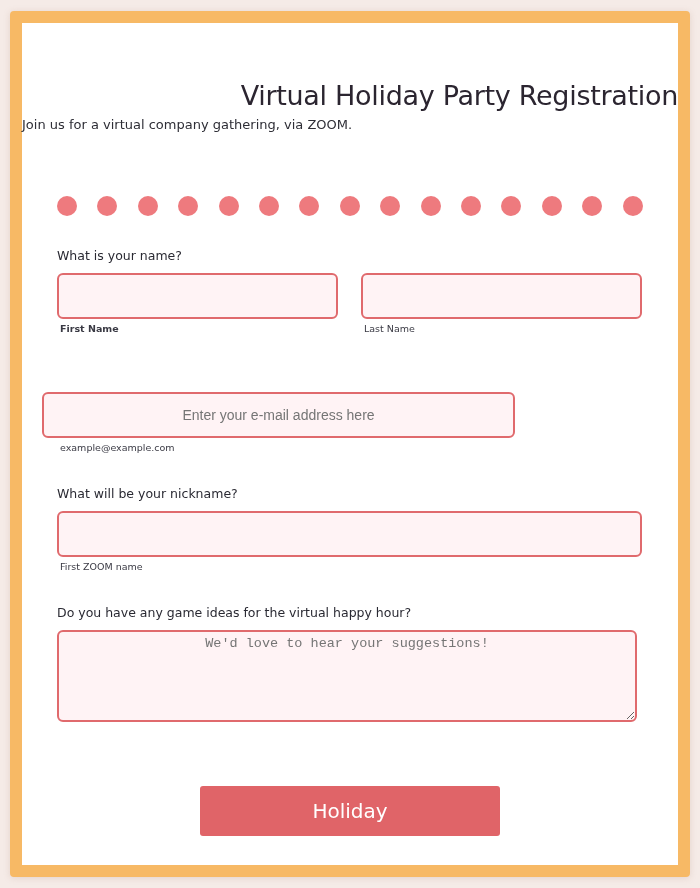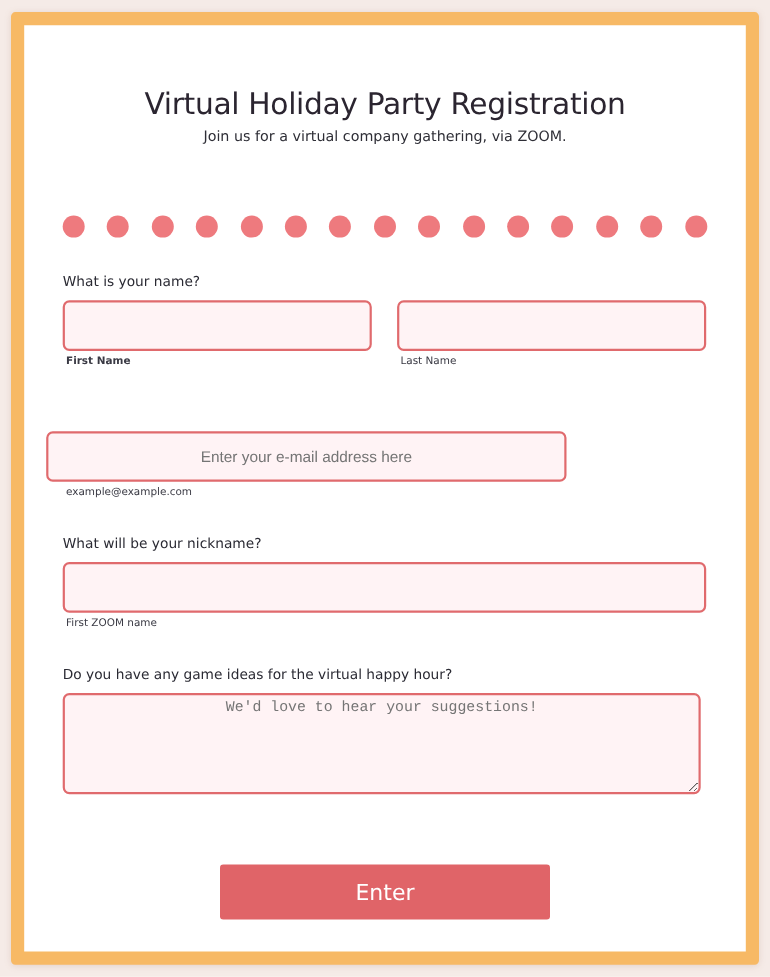--- a/index.html
+++ b/index.html
@@ -15,28 +15,27 @@
       left: 10px; top: 11px;
       width: 680px; height: 866px;
       background: #FFFFFF;
       border: 12px solid #F7B965;
       border-radius: 4px;
       box-shadow: 0 1px 6px rgba(180,140,120,0.25);
     }
     .abs { position: absolute; }
     .title {
       left: 0; width: 656px; top: 56px;
-      text-align: center;
+      text-align: right;
       font-size: 27px; line-height: 34px;
       color: #2B2530;
       letter-spacing: -0.3px;
     }
     .subtitle {
       left: 0; width: 656px; top: 93px;
-      text-align: center;
       font-size: 13px; line-height: 18px;
       color: #2E2E36;
     }
     .dots { left: 35px; top: 173px; width: 586px; height: 22px; }
     .dot {
       position: absolute; top: 0;
       width: 20px; height: 20px; border-radius: 50%;
       background: #EE7A7E;
     }
     .label {
@@ -110,14 +109,14 @@
   <input class="abs field center" type="email" style="left: 20px; top: 369px; width: 473px; height: 46px;" placeholder="Enter your e-mail address here">
   <div class="abs sublabel" style="left:38px; top:419px;">example@example.com</div>
 
   <div class="abs label" style="left:35px; top:463px;">What will be your nickname?</div>
   <input class="abs field" type="text" style="left: 35px; top: 488px; width: 585px; height: 46px;" value="">
   <div class="abs sublabel" style="left:38px; top:538px;">First ZOOM name</div>
 
   <div class="abs label" style="left:35px; top:582px;">Do you have any game ideas for the virtual happy hour?</div>
   <textarea class="abs field" style="left: 35px; top: 607px; width: 580px; height: 92px;" placeholder="We'd love to hear your suggestions!"></textarea>
 
-  <button class="abs submit">Enter</button>
+  <button class="abs submit">Holiday</button>
 </div>
 
 </body></html>

